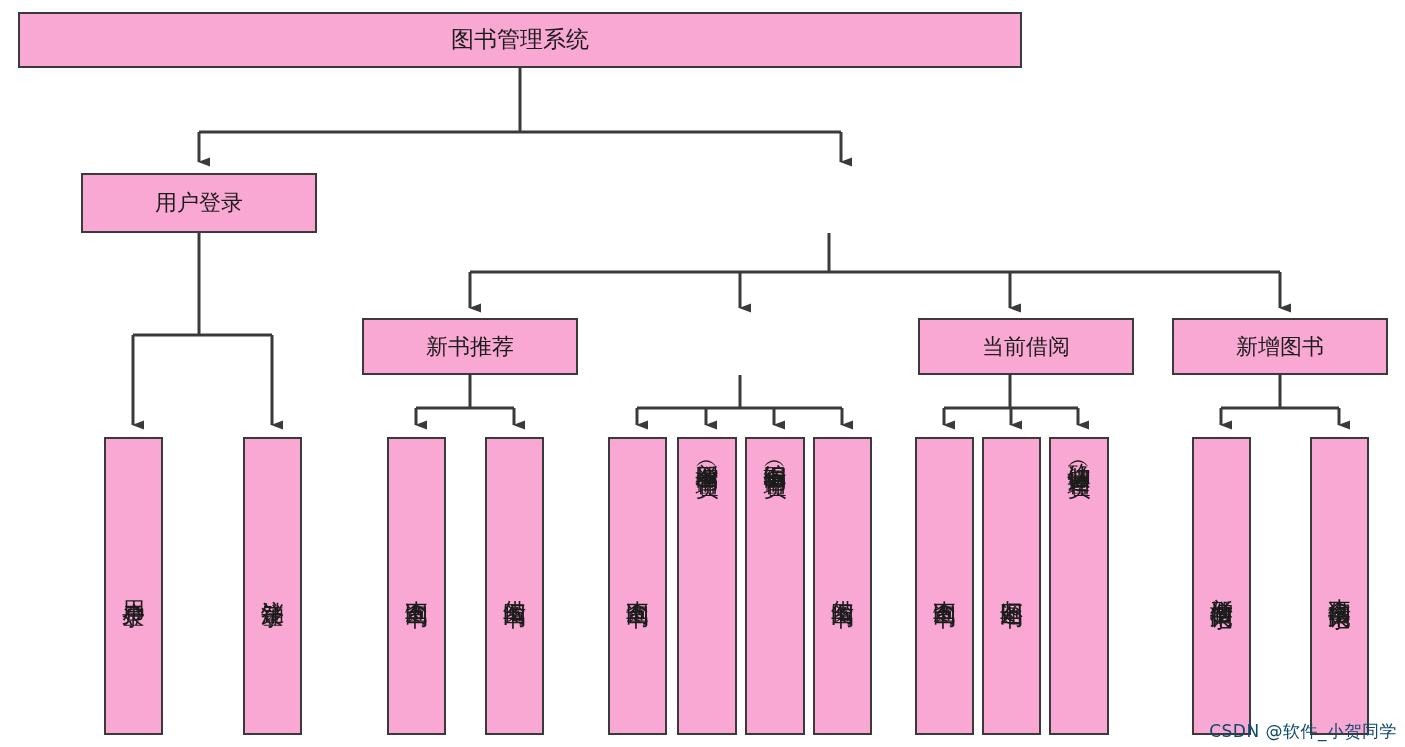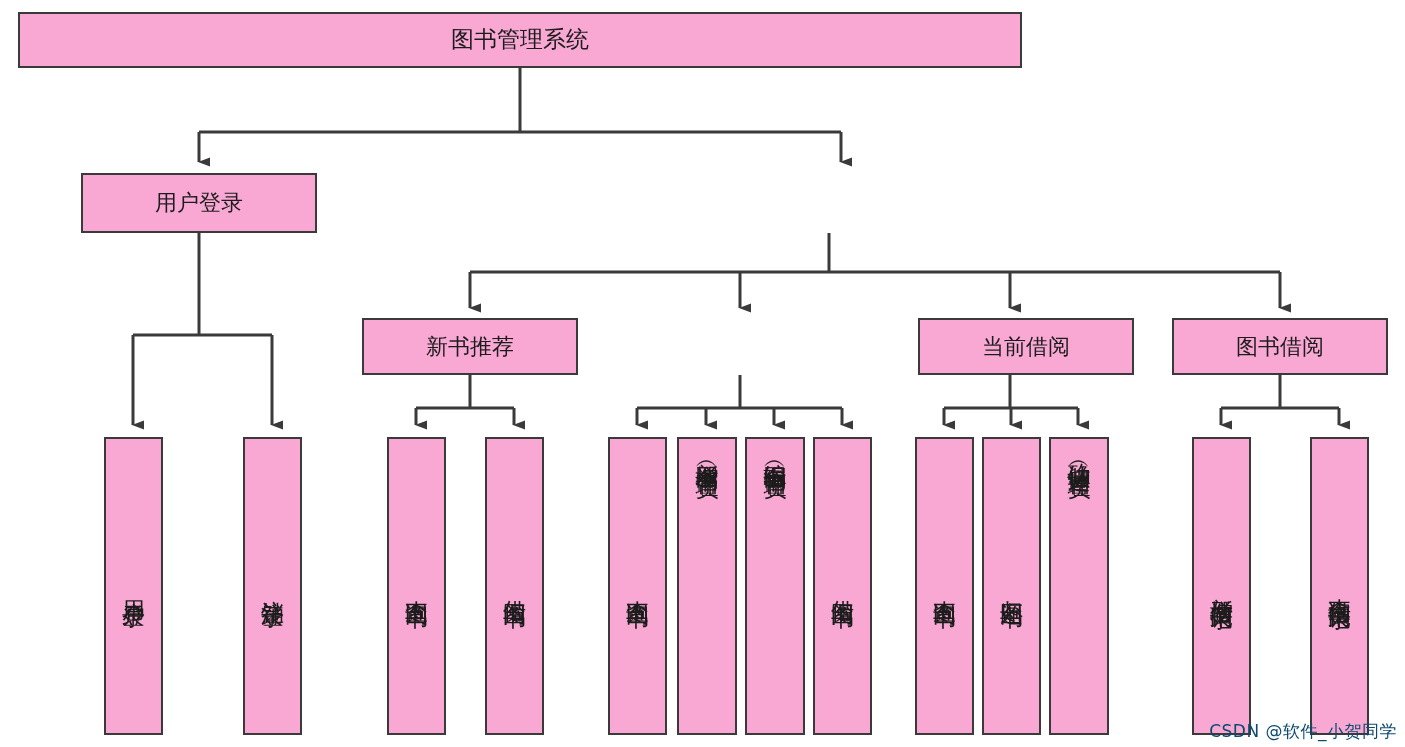--- a/index.html
+++ b/index.html
@@ -137,21 +137,21 @@
     <span class="label">用户登录</span>
   </div>
 
   <div class="node horizontal" style="left:362px; top:318px; width:216px; height:57px;">
     <span class="label">新书推荐</span>
   </div>
   <div class="node horizontal" style="left:902px; top:318px; width:216px; height:57px;margin-left:16px;">
     <span class="label">当前借阅</span>
   </div>
   <div class="node horizontal" style="left:1172px; top:318px; width:216px; height:57px;">
-    <span class="label">图书借阅</span>
+    <span class="label">新增图书</span>
   </div>
 
   <div class="node vertical center-text" style="left:104px; top:437px; width:59px; height:298px;">
     <span class="label">用户登录</span>
   </div>
   <div class="node vertical center-text" style="left:243px; top:437px; width:59px; height:298px;">
     <span class="label">注销登录</span>
   </div>
 
   <div class="node vertical center-text" style="left:387px; top:437px; width:59px; height:298px;">

